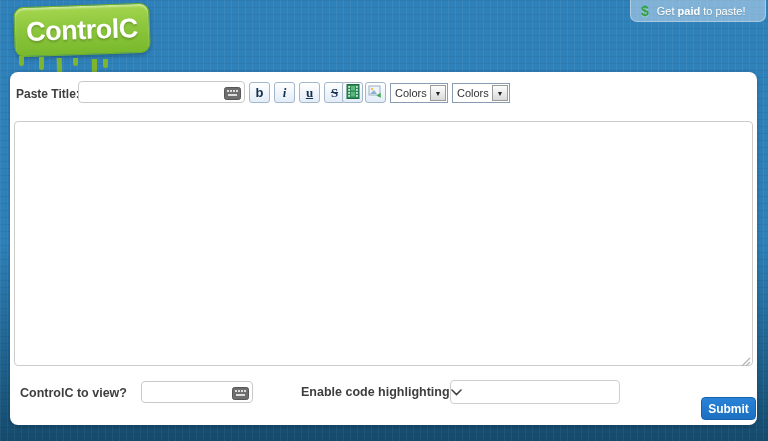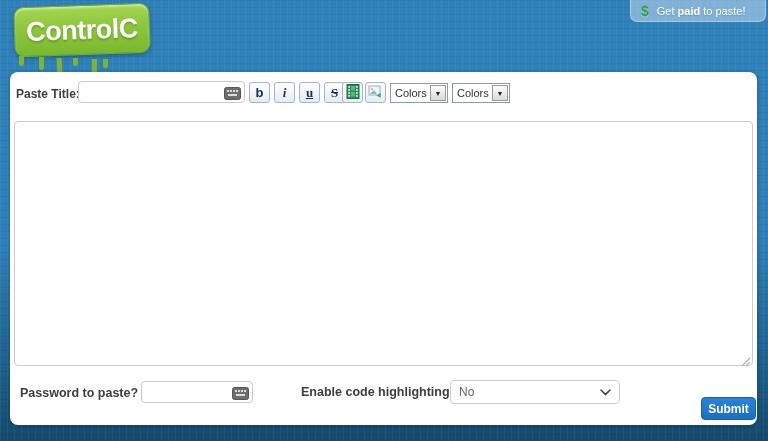--- a/index.html
+++ b/index.html
@@ -199,38 +199,37 @@
   <span class="cs-arrow">▼</span>
 </div>
 
 <textarea class="paste-area" value="" style=""></textarea>
 <span class="resize-handle">
   <svg width="11" height="11" viewBox="0 0 11 11">
       <path d="M10 2 L2 10 M10 6 L6 10" stroke="#b5b5b5" stroke-width="1.3" fill="none"></path>
     </svg>
 </span>
 
-<span class="lbl lbl-pass">Password to paste?</span>
+<span class="lbl lbl-pass">ControlC to view?</span>
 <input class="txt-input input-pass" type="text" value="" style="">
 <span class="kbd-ico kbd-pass">
   <svg width="17" height="13" viewBox="0 0 17 13">
       <rect x="0.5" y="0.5" width="16" height="12" rx="2" fill="#6e6e6e" stroke="#565656"></rect>
       <g fill="#dcdcdc">
         <rect x="3" y="3" width="2" height="2"></rect>
         <rect x="6" y="3" width="2" height="2"></rect>
         <rect x="9" y="3" width="2" height="2"></rect>
         <rect x="12" y="3" width="2" height="2"></rect>
         <rect x="4" y="7" width="9" height="2"></rect>
       </g>
     </svg>
 </span>
 
 <span class="lbl lbl-highlight">Enable code highlighting?</span>
 <div class="modern-select">
-  <span class="ms-value">No</span>
   <span class="ms-chevron">
     <svg width="11" height="7" viewBox="0 0 11 7">
         <path d="M1 1 L5.5 5.5 L10 1" stroke="#444" stroke-width="1.6" fill="none" stroke-linecap="round"></path>
       </svg>
   </span>
 </div>
 
 <button class="submit-btn">Submit</button>
 
 </body></html>

